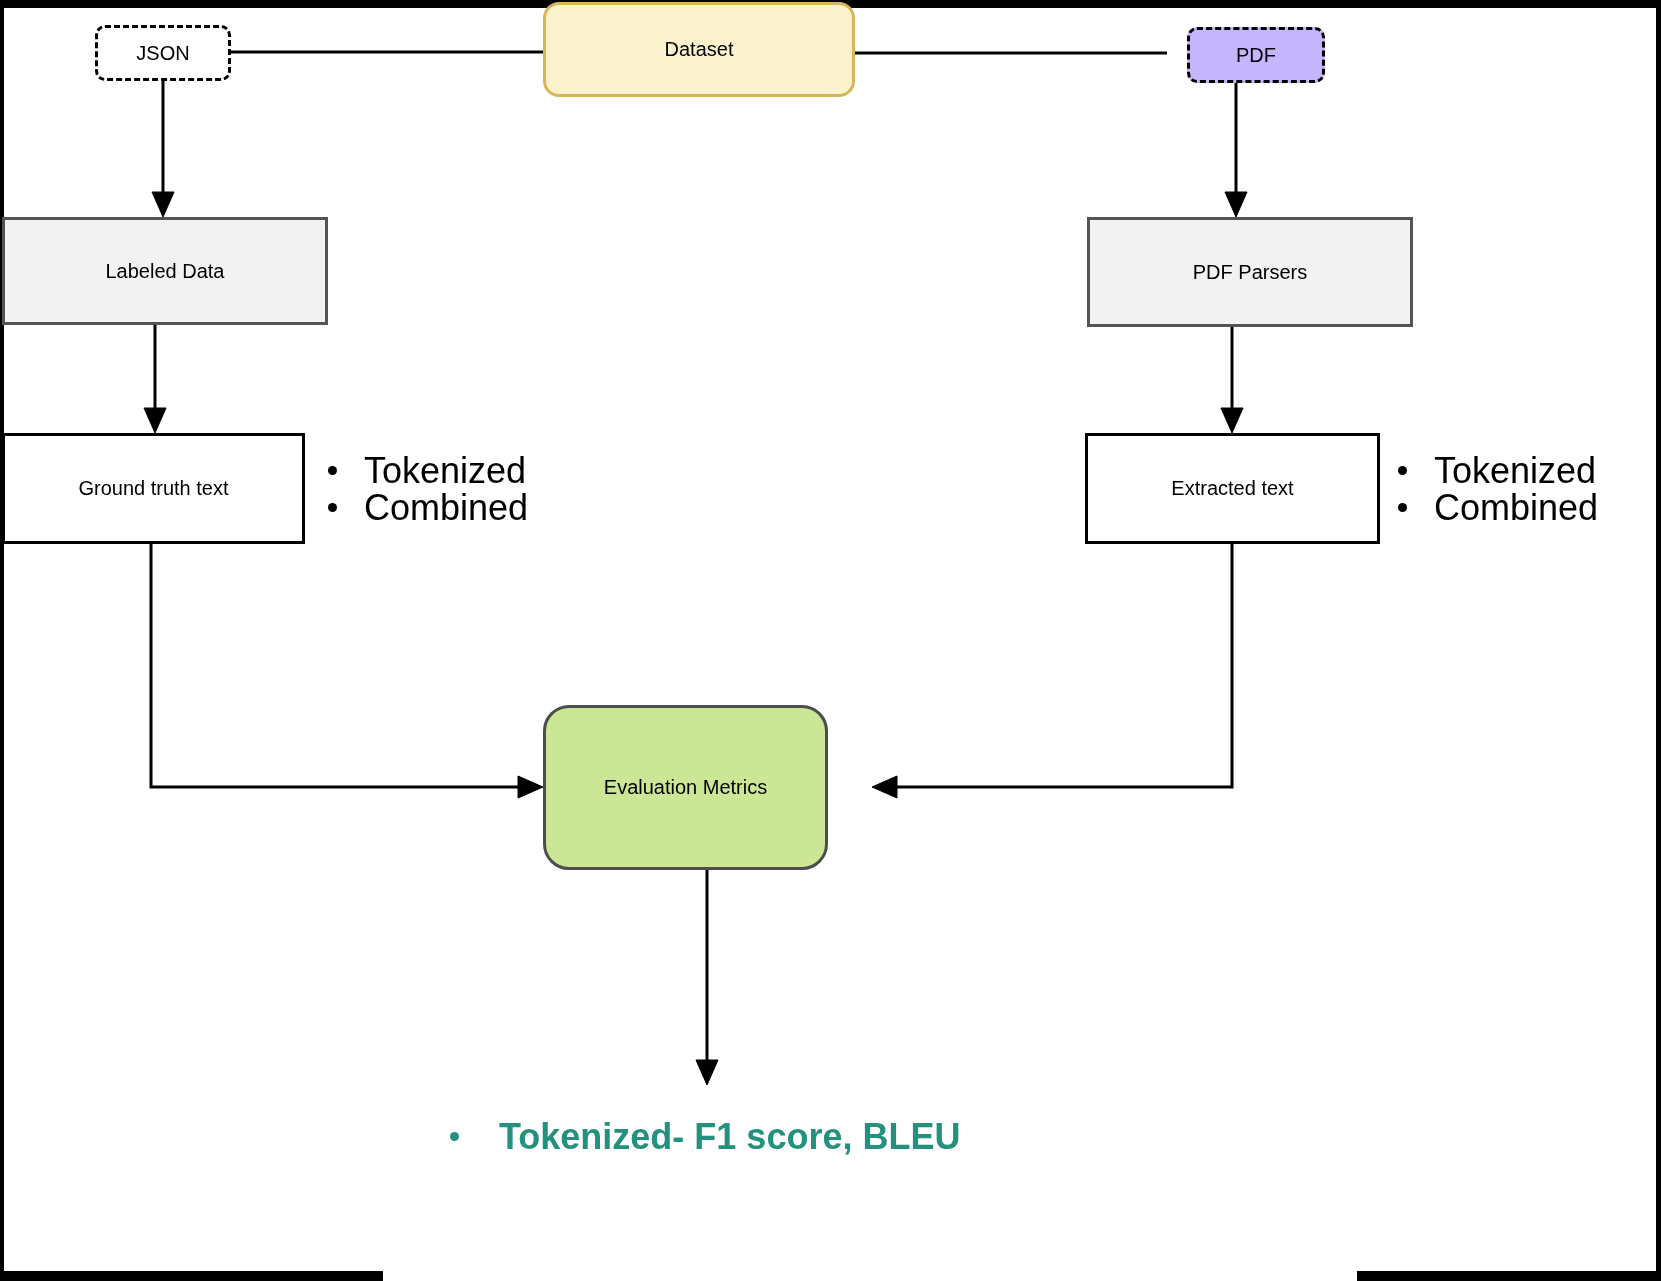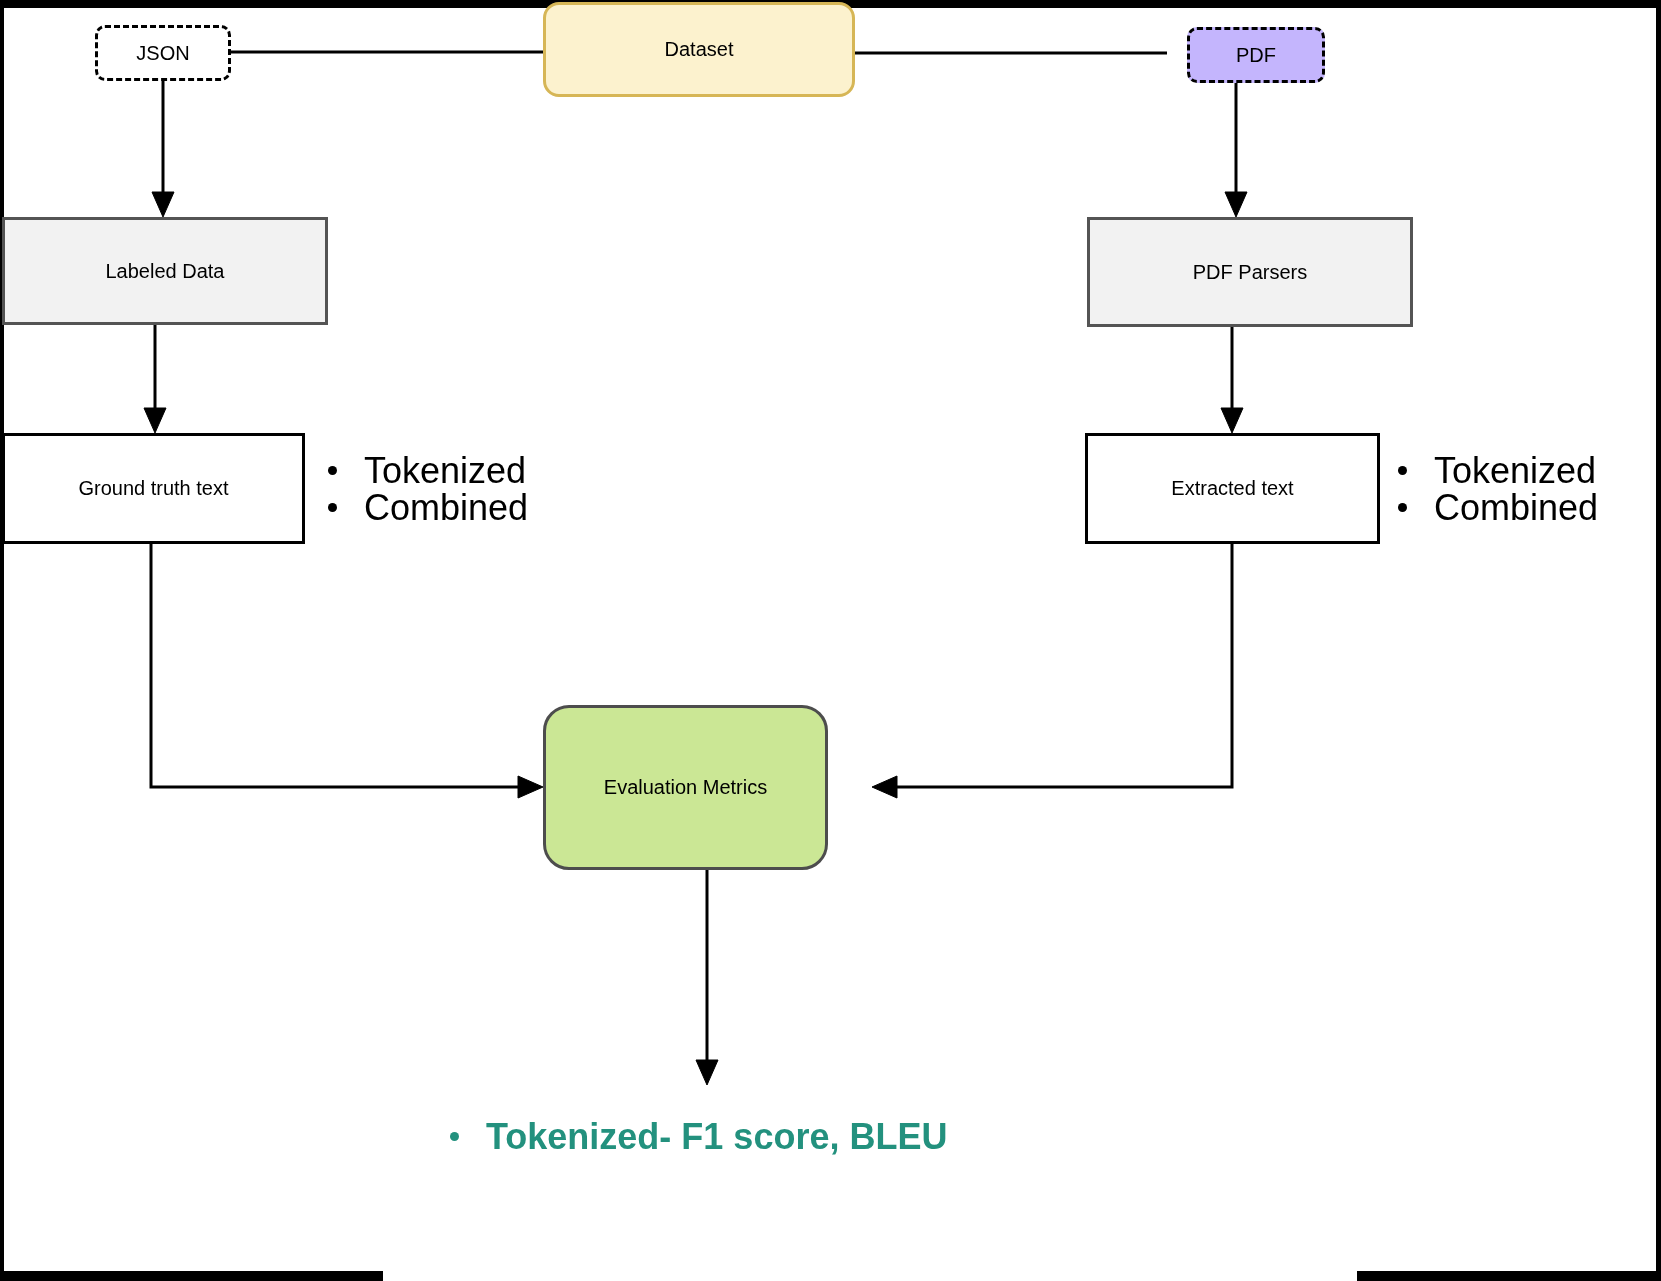--- a/index.html
+++ b/index.html
@@ -45,21 +45,21 @@
   .node-metrics{left:543px;top:705px;width:285px;height:165px;border-radius:26px;
         background:var(--metrics-fill);border:3px solid var(--metrics-border);}
 
   .bullets{position:absolute;font-size:36px;color:#000;}
   .bullets .row{display:flex;align-items:center;height:37px;}
   .bullets .dot{width:9px;height:9px;border-radius:50%;background:currentColor;
         margin-right:27px;flex:0 0 auto;}
   .bullets-left{left:328px;top:452px;}
   .bullets-right{left:1398px;top:452px;}
   .bullets-output{left:450px;top:1118px;font-weight:bold;color:var(--output-text);}
-  .bullets-output .row{height:37px;}
+  .bullets-output .row{height:37px;gap:13px;}
 </style>
 </head>
 <body>
 
 <div class="canvas">
 
   <div class="frame frame-top"></div>
   <div class="frame frame-left"></div>
   <div class="frame frame-right"></div>
   <div class="frame frame-bottom-left"></div>

